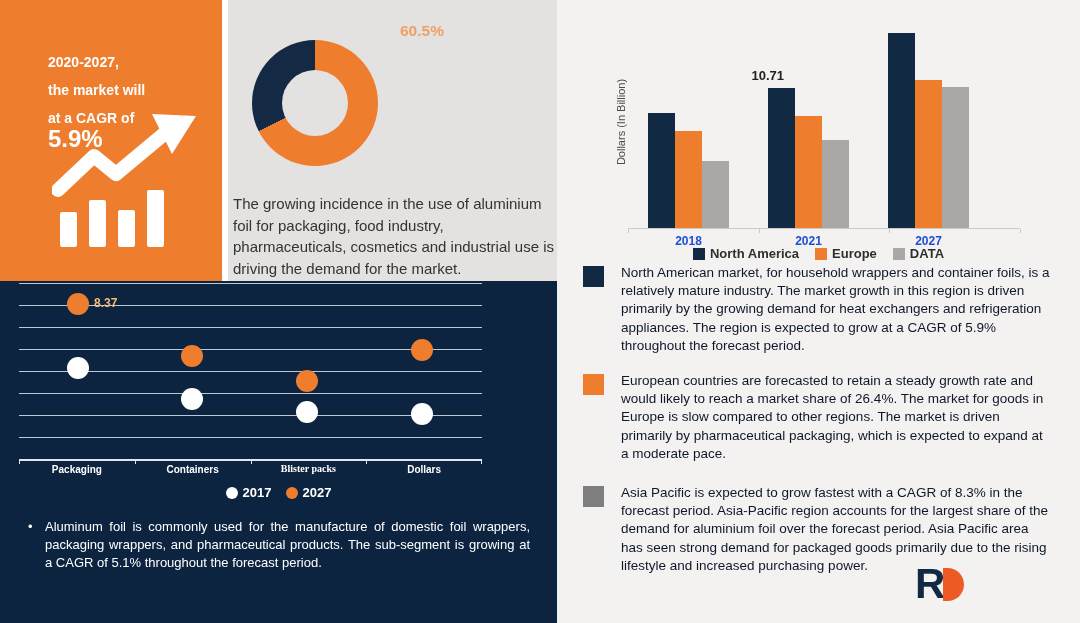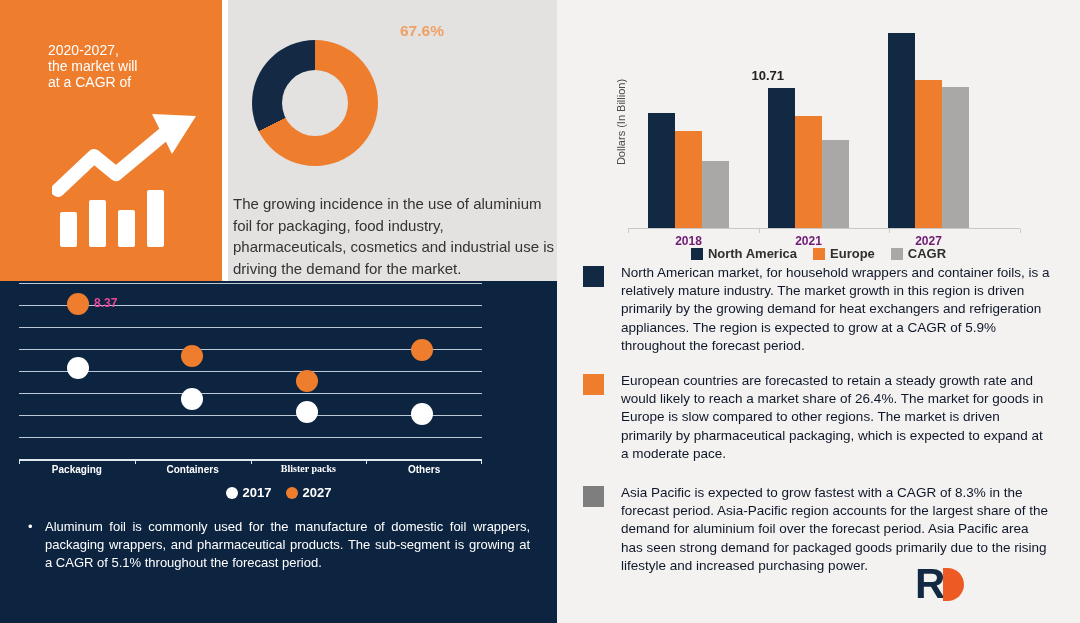--- a/index.html
+++ b/index.html
@@ -7,54 +7,54 @@
   .canvas { position:relative; width:1080px; height:623px; background:#ffffff; overflow:hidden; }
 
   
   .orange-block { position:absolute; left:0; top:0; width:222px; height:281px; background:#ee7d2e; }
   .gray-block   { position:absolute; left:228px; top:0; width:329px; height:281px; background:#e3e2e0; }
   .navy-panel   { position:absolute; left:0; top:281px; width:557px; height:342px; background:#0d2440; }
   .right-panel  { position:absolute; left:557px; top:0; width:523px; height:623px; background:#f3f2f0; }
 
   
   .promo-text { position:absolute; left:48px; top:42px; color:#fff; }
-  .promo-l1, .promo-l2, .promo-l4 { font-size:14px; line-height:16px; font-weight:400; }
+  .promo-l1, .promo-l2, .promo-l4 { font-size:14px; line-height:16px; font-weight:700;margin-top:12px; }
   .promo-l3 { font-size:26px; font-weight:bold; line-height:28px; letter-spacing:.5px; }
   .promo-l5 { font-size:24px; font-weight:bold; line-height:26px; }
   .promo-icon { position:absolute; left:52px; top:112px; }
 
   
   .donut { position:absolute; left:24px; top:40px; width:126px; height:126px; border-radius:50%; }
   .donut::after { content:""; position:absolute; left:30px; top:30px; width:66px; height:66px; border-radius:50%; background:#e3e2e0; }
   .stat { position:absolute; left:172px; top:20px; width:156px; font-size:15.5px; line-height:22.5px; color:#3a3a3a; }
   .stat-number { color:#efa064; font-weight:bold; }
   .gray-paragraph { position:absolute; left:5px; top:193px; width:326px; font-size:15px; line-height:21.5px; color:#333; }
 
   
   .dot-plot { position:absolute; left:0; top:0; width:557px; height:235px; }
   .grid-line { position:absolute; left:19px; width:463px; height:1px; background:rgba(220,230,240,.85); }
   .grid-line.axis { background:#dfe7ef; height:2px; }
   .tick { position:absolute; width:1px; height:5px; background:#dfe7ef; }
   .dot { position:absolute; width:22px; height:22px; border-radius:50%; }
-  .dot-label { position:absolute; color:#ec4899; font-weight:bold; font-size:12px; }
+  .dot-label { position:absolute; color:#fdba74; font-weight:bold; font-size:12px; }
   .cat-label { position:absolute; color:#fff; font-size:10px; font-weight:bold; text-align:center; }
   .dp-legend { position:absolute; left:0; top:204px; width:557px; display:flex; justify-content:center; gap:14px; }
   .dp-legend-item { display:flex; align-items:center; gap:5px; color:#fff; font-weight:bold; font-size:13px; }
   .dp-legend-swatch { width:12px; height:12px; border-radius:50%; }
   .navy-bullets { position:absolute; left:28px; top:237px; width:502px; color:#fff; font-size:13px; line-height:18px; }
   .navy-bullets li { list-style:none; padding-left:17px; position:relative; text-align:justify; margin-bottom:3px; }
   .navy-bullets li::before { content:"•"; position:absolute; left:0; top:0; }
 
   
   .bar-chart { position:absolute; left:0; top:0; width:523px; height:260px; }
   .ylabel { position:absolute; left:64px; top:122px; transform:translate(-50%,-50%) rotate(-90deg); font-size:11px; color:#4a4a4a; white-space:nowrap; }
   .bar { position:absolute; }
   .axis-line { position:absolute; left:71px; top:228px; width:392px; height:1px; background:#c9c9c7; }
   .x-tick { position:absolute; top:229px; width:1px; height:4px; background:#c9c9c7; }
-  .year-label { position:absolute; top:234px; width:81px; text-align:center; font-size:12px; font-weight:bold; color:#701a75; }
+  .year-label { position:absolute; top:234px; width:81px; text-align:center; font-size:12px; font-weight:bold; color:#1d4ed8; }
   .bar-data-label { position:absolute; width:60px; font-size:13px; font-weight:bold; color:#222; }
   .bc-legend { position:absolute; left:0; top:246px; width:523px; display:flex; justify-content:center; gap:16px; }
   .bc-legend-item { display:flex; align-items:center; gap:5px; font-size:13px; font-weight:bold; color:#2f2f2f; }
   .bc-legend-swatch { width:12px; height:12px; }
 
   
   .rb { position:absolute; left:26px; width:470px; display:flex; }
   .rb-square { width:21px; height:21px; flex:0 0 21px; margin-right:17px; margin-top:2px; }
   .rb-text { font-size:13.5px; line-height:18.2px; color:#0f172a; width:432px; }
 
@@ -69,37 +69,38 @@
 </head>
 <body>
 
 <div class="canvas">
 
   <div class="orange-block">
     <div class="promo-text">
       <div class="promo-l1">2020-2027,</div>
       <div class="promo-l2">the market will</div>
       <div class="promo-l4">at a CAGR of</div>
+      <div class="promo-l5">5.9%</div>
     </div>
     <svg class="promo-icon" width="150" height="135" viewBox="0 0 150 135">
       <g fill="#ffffff">
         <rect x="8" y="100" width="17" height="35" rx="2"></rect>
         <rect x="37" y="88" width="17" height="47" rx="2"></rect>
         <rect x="66" y="98" width="17" height="37" rx="2"></rect>
         <rect x="95" y="78" width="17" height="57" rx="2"></rect>
       </g>
       <polyline points="6,78 42,44 64,62 112,22" fill="none" stroke="#ffffff" stroke-width="14" stroke-linejoin="round" stroke-linecap="round"></polyline>
       <polygon points="100,2 144,4 120,42" fill="#ffffff"></polygon>
     </svg>
   </div>
 
   <div class="gray-block">
     <div class="donut" style="background: conic-gradient(rgb(238, 125, 46) 0deg, rgb(238, 125, 46) 243.36deg, rgb(20, 41, 67) 243.36deg, rgb(20, 41, 67) 360deg);"></div>
     <div class="stat">
-      <span class="stat-number">67.6%</span><br>
+      <span class="stat-number">60.5%</span><br>
     </div>
     <div class="gray-paragraph">The growing incidence in the use of aluminium foil for packaging, food industry, pharmaceuticals, cosmetics and industrial use is driving the demand for the market.</div>
   </div>
 
   <div class="navy-panel">
     <div class="dot-plot" id="dot-plot">
         <div class="grid-line" style="top: 2px;"></div>
         <div class="grid-line" style="top: 24px;"></div>
         <div class="grid-line" style="top: 46px;"></div>
         <div class="grid-line" style="top: 68px;"></div>
@@ -118,21 +119,21 @@
         <div class="dot" style="left: 296px; top: 119.95px; background: rgb(255, 255, 255);"></div>
         <div class="dot" style="left: 411px; top: 122.16px; background: rgb(255, 255, 255);"></div>
         <div class="dot" style="left: 67px; top: 12.323px; background: rgb(238, 125, 46);"></div>
         <div class="dot" style="left: 181px; top: 63.595px; background: rgb(238, 125, 46);"></div>
         <div class="dot" style="left: 296px; top: 89.01px; background: rgb(238, 125, 46);"></div>
         <div class="dot" style="left: 411px; top: 58.07px; background: rgb(238, 125, 46);"></div>
         <div class="dot-label" style="left: 94px; top: 15.323px;">8.37</div>
         <div class="cat-label" style="left: 19px; width: 115.75px; top: 183px;">Packaging</div>
         <div class="cat-label" style="left: 134.75px; width: 115.75px; top: 183px;">Containers</div>
         <div class="cat-label" style="left: 250.5px; width: 115.75px; top: 182px; font-family: Liberation Serif, serif;">Blister packs</div>
-        <div class="cat-label" style="left: 366.25px; width: 115.75px; top: 183px;">Others</div>
+        <div class="cat-label" style="left: 366.25px; width: 115.75px; top: 183px;">Dollars</div>
         <div class="dp-legend">
           <div class="dp-legend-item">
             <span class="dp-legend-swatch" style="background: rgb(255, 255, 255);"></span>
             <span>2017</span>
           </div>
           <div class="dp-legend-item">
             <span class="dp-legend-swatch" style="background: rgb(238, 125, 46);"></span>
             <span>2027</span>
           </div>
         </div>
@@ -167,21 +168,21 @@
           <div class="bc-legend-item">
             <span class="bc-legend-swatch" style="background: rgb(18, 41, 68);"></span>
             <span>North America</span>
           </div>
           <div class="bc-legend-item">
             <span class="bc-legend-swatch" style="background: rgb(238, 125, 46);"></span>
             <span>Europe</span>
           </div>
           <div class="bc-legend-item">
             <span class="bc-legend-swatch" style="background: rgb(169, 168, 166);"></span>
-            <span>CAGR</span>
+            <span>DATA</span>
           </div>
         </div>
       </div>
 
     <div class="rb" style="top:264px">
       <div class="rb-square" style="background: rgb(18, 41, 68);"></div>
       <div class="rb-text">North American market, for household wrappers and container foils, is a relatively mature industry. The market growth in this region is driven primarily by the growing demand for heat exchangers and refrigeration appliances. The region is expected to grow at a CAGR of 5.9% throughout the forecast period.</div>
     </div>
     <div class="rb" style="top:372px">
       <div class="rb-square" style="background: rgb(238, 125, 46);"></div>

